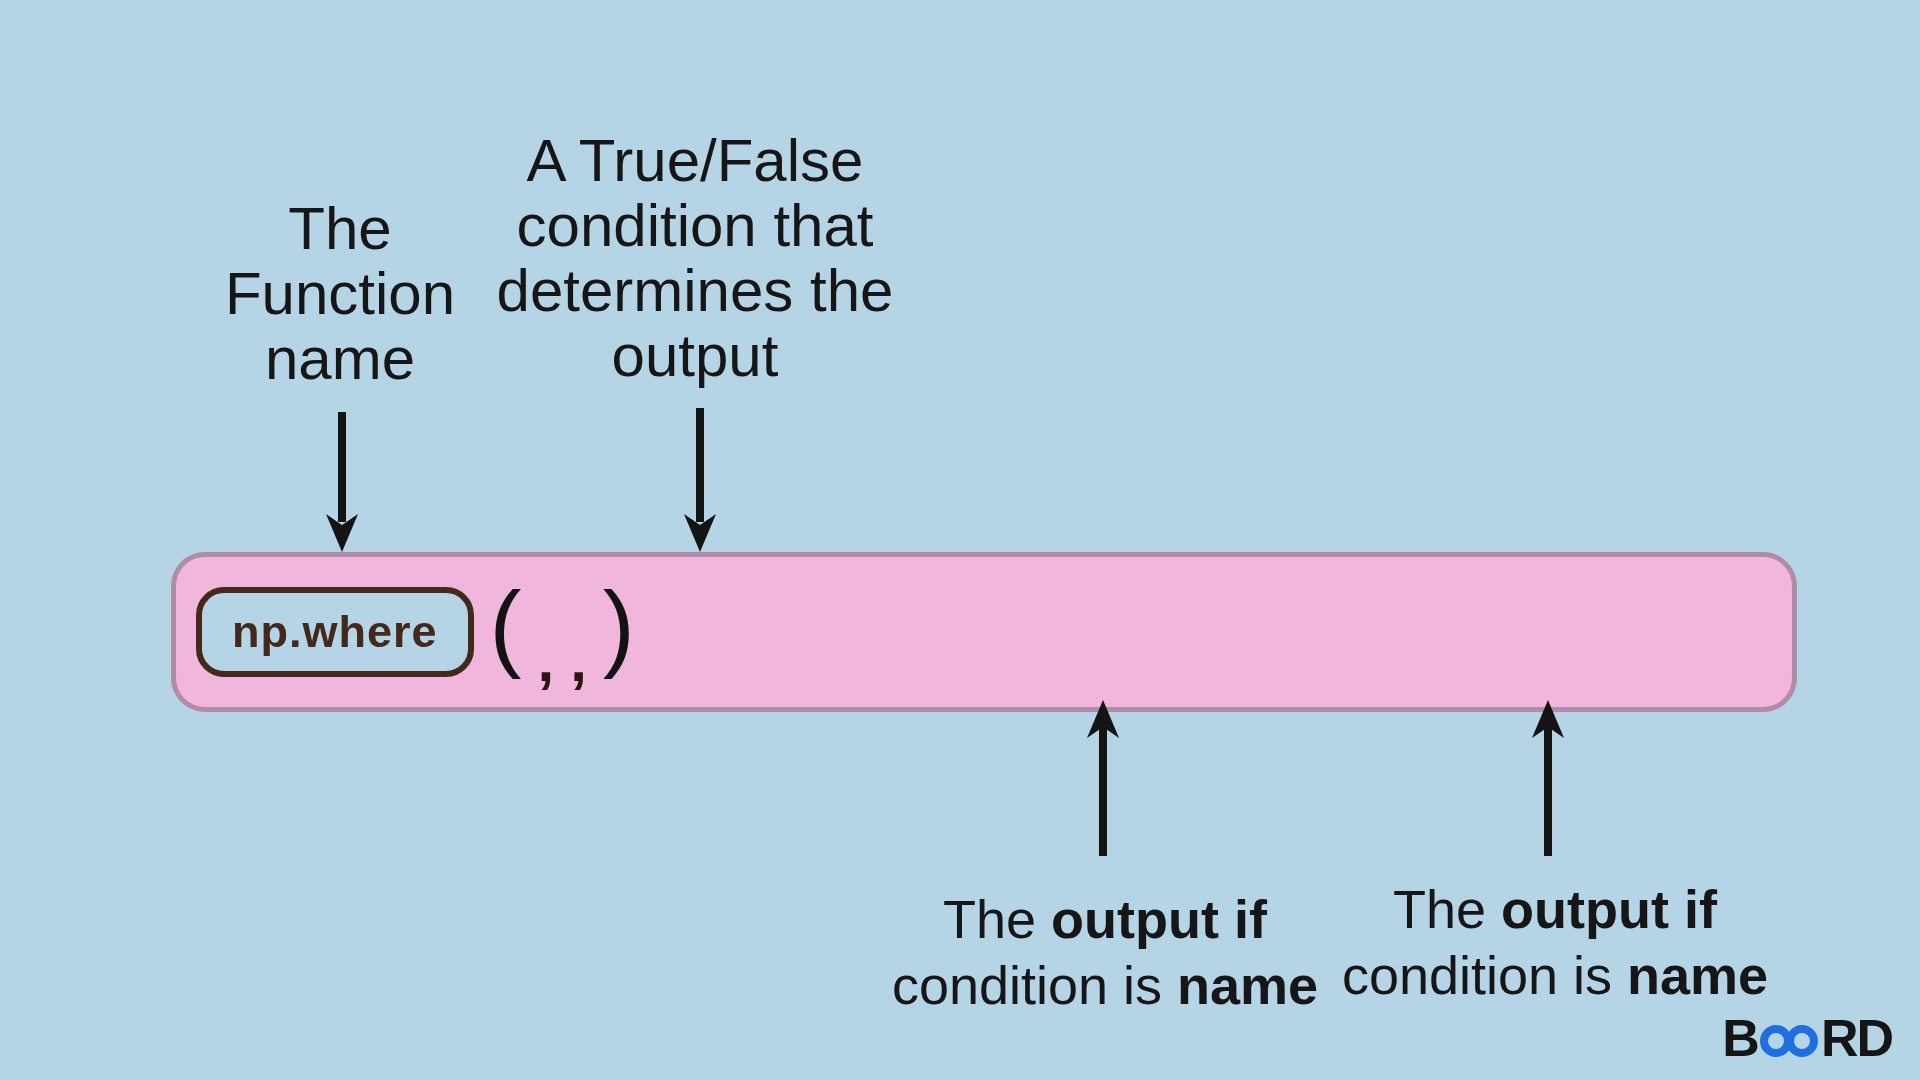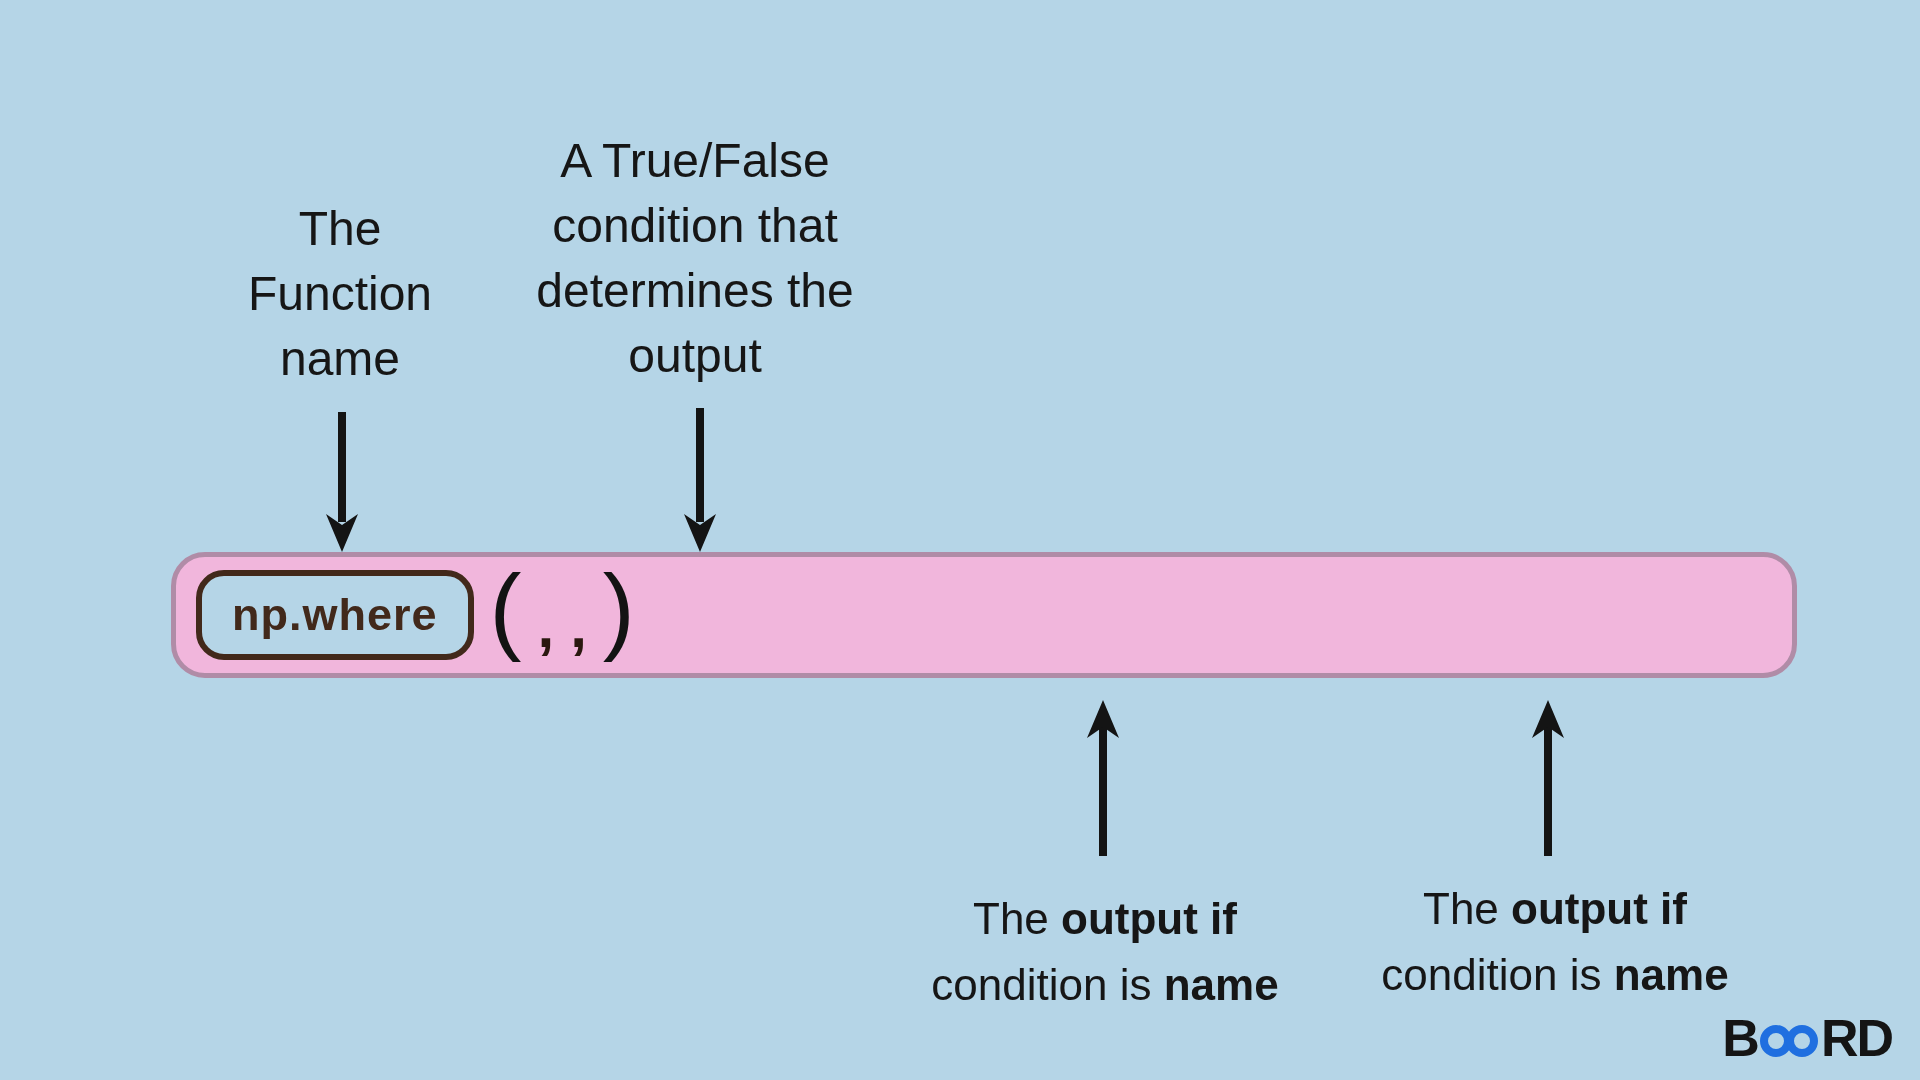--- a/index.html
+++ b/index.html
@@ -12,47 +12,47 @@
     background: #b5d5e7;
     font-family: "Liberation Sans", sans-serif;
     overflow: hidden;
   }
 
   
   .top-label {
     position: absolute;
     text-align: center;
     color: #161616;
-    font-size: 48px;
+    font-size: 60px;
     line-height: 65px;
     white-space: pre-line;
   }
   .top-label.fn   { left: 170px; top: 196px; width: 340px; }
   .top-label.cond { left: 480px; top: 128px; width: 430px; }
 
   
   .bottom-label {
     position: absolute;
     text-align: center;
     color: #161616;
-    font-size: 44px;
+    font-size: 54px;
     line-height: 66px;
   }
   .bottom-label.true-lbl  { left: 880px;  top: 886px; width: 450px; }
   .bottom-label.false-lbl { left: 1325px; top: 876px; width: 460px; }
   .bottom-label b { font-weight: bold; }
 
   
   .arrow { position: absolute; display: block; }
 
   
   .syntax-bar {
     position: absolute;
     left: 171px; top: 552px;
-    width: 1626px; height: 126px;
+    width: 1626px; height: 160px;
     background: #f1b6dc;
     border: 5px solid #b08ca7;
     border-radius: 34px;
     display: flex;
     align-items: center;
     padding: 0 20px;
     gap: 16px;
   }
   .pill {
     height: 90px;

